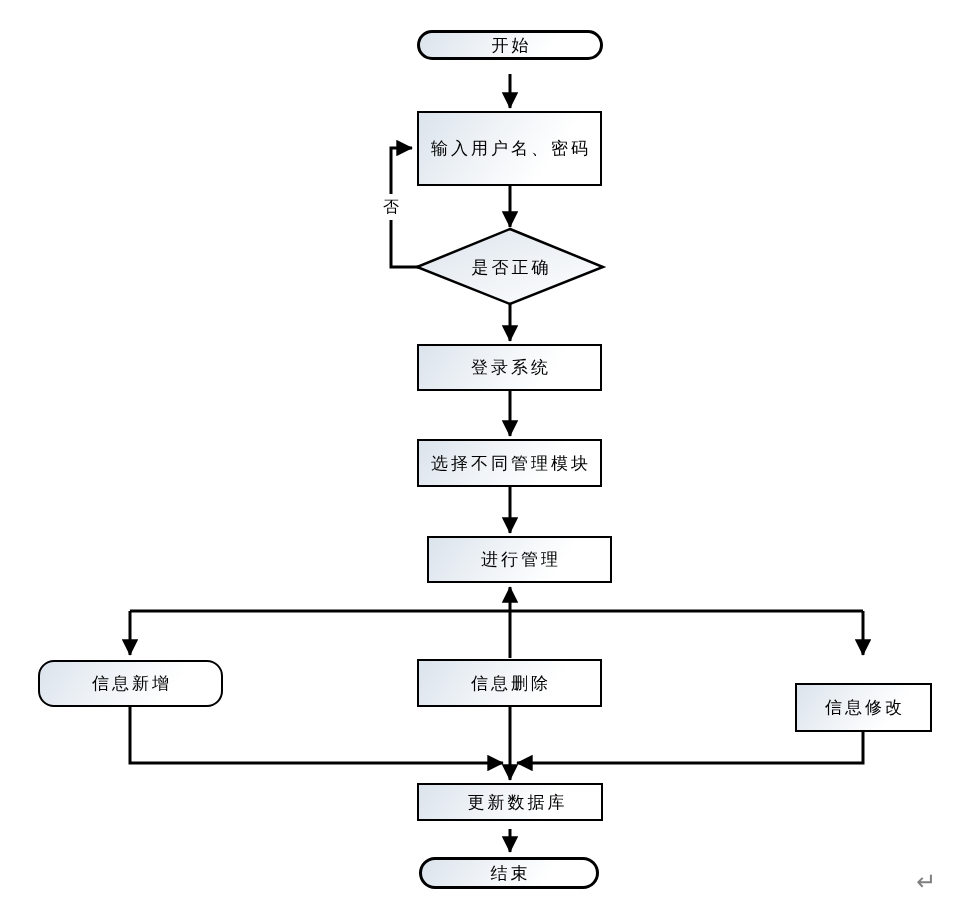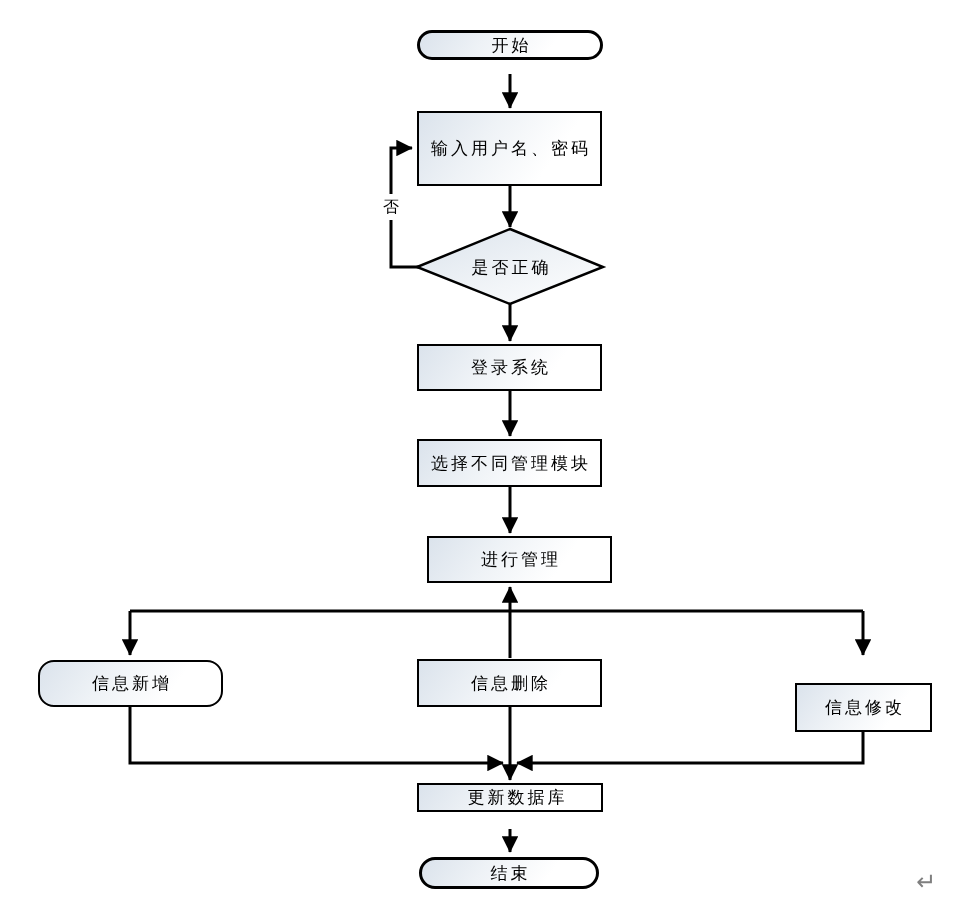--- a/index.html
+++ b/index.html
@@ -63,21 +63,21 @@
   
   #n-start  { left: 417px; top: 30px;  width: 186px; height: 30px; }
   #n-input  { left: 417px; top: 111px; width: 185px; height: 75px; }
   #n-check  { left: 417px; top: 230px; width: 186px; height: 74px; }
   #n-login  { left: 417px; top: 344px; width: 185px; height: 47px; }
   #n-select { left: 417px; top: 439px; width: 185px; height: 48px; }
   #n-manage { left: 427px; top: 536px; width: 185px; height: 47px; font-family: Liberation Mono, monospace; }
   #n-add    { left: 38px;  top: 660px; width: 185px; height: 47px; border-radius: 16px; }
   #n-delete { left: 417px; top: 659px; width: 185px; height: 48px; }
   #n-modify { left: 795px; top: 659px; width: 137px; height: 49px; margin-top: 24px; }
-  #n-update { left: 417px; top: 783px; width: 186px; height: 29px; padding-left: 12px; }
+  #n-update { left: 417px; top: 783px; width: 186px; height: 38px; padding-left: 12px; }
   #n-end    { left: 419px; top: 857px; width: 180px; height: 32px; }
   #lbl-no   { left: 378px; top: 194px; width: 26px;  height: 26px; }
   #mark-return { left: 916px; top: 870px; }
 </style>
 </head>
 <body>
 
 <div class="canvas">
 
   <svg class="wires" viewBox="0 0 972 920" aria-hidden="true">

